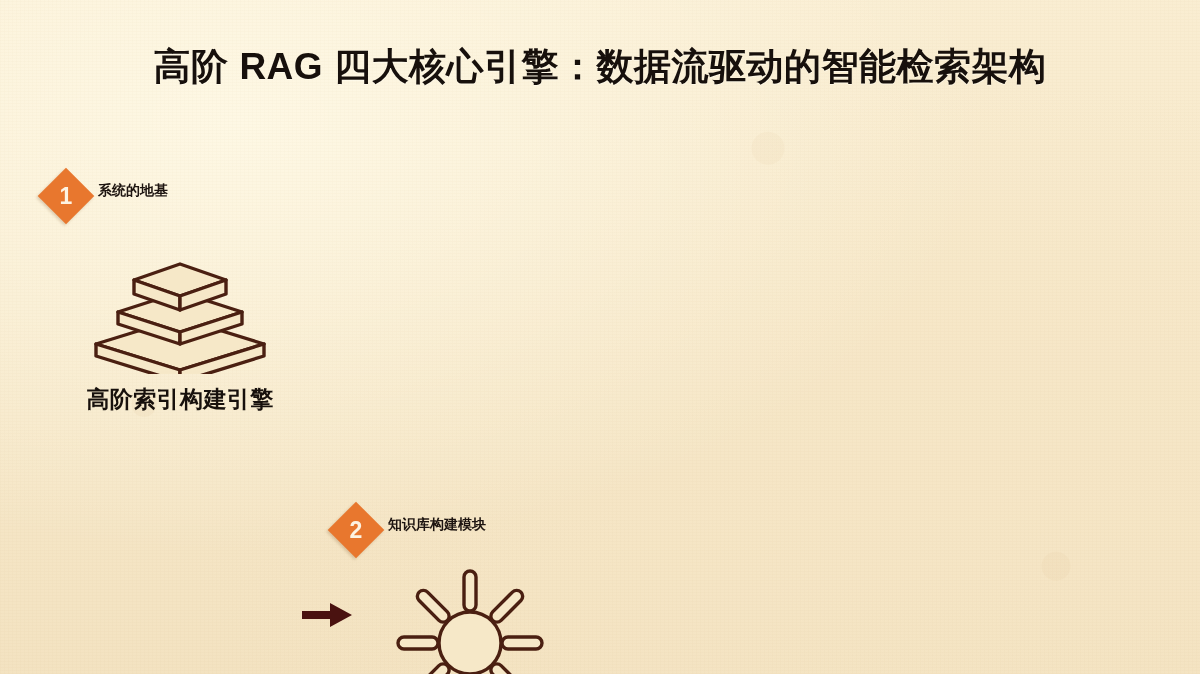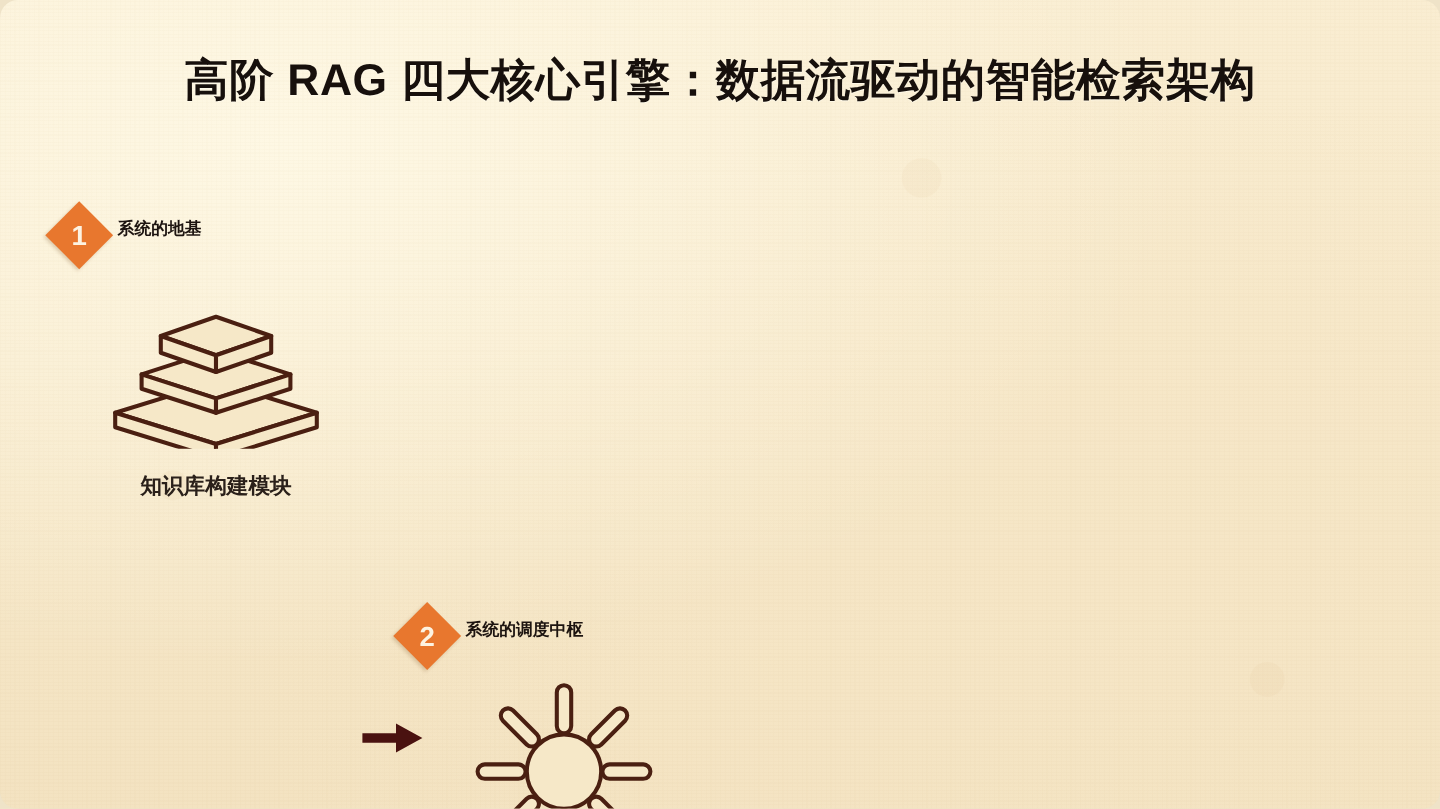--- a/index.html
+++ b/index.html
@@ -11,21 +11,20 @@
     position: relative;
     width: 1200px;
     height: 674px;
     overflow: hidden;
     background:
       radial-gradient(ellipse at 20% 18%, rgba(255,250,232,0.85) 0%, rgba(255,250,232,0) 55%),
       radial-gradient(ellipse at 78% 72%, rgba(246,230,198,0.8) 0%, rgba(246,230,198,0) 60%),
       linear-gradient(178deg, #faeed3 0%, #f7e9cb 42%, #f3e2c0 100%);
     font-family: "Liberation Sans", "DejaVu Sans", sans-serif;
     color: #201713;
-    border-radius: 15px;
     -webkit-font-smoothing: antialiased;
   }
   
   #page::before {
     content: "";
     position: absolute;
     inset: 0;
     pointer-events: none;
     opacity: 0.5;
     background-image:
@@ -147,35 +146,35 @@
           <path d="M110 48 L172 68 L110 88 L48 68 Z"></path>
           <path d="M48 68 L48 80 L110 100 L110 88 Z"></path>
           <path d="M172 68 L172 80 L110 100 L110 88 Z"></path>
 
           <path d="M110 20 L156 36 L110 52 L64 36 Z"></path>
           <path d="M64 36 L64 50 L110 66 L110 52 Z"></path>
           <path d="M156 36 L156 50 L110 66 L110 52 Z"></path>
         </g>
       </svg>
     </div>
-    <div class="engine-sub">知识库构建模块</div>
+    <div class="engine-name">高阶索引构建引擎</div>
   </div>
 
   <div class="flow-arrow" style="left:300px;">
     <svg width="54" height="34" viewBox="0 0 54 34">
       <path d="M2 13 H30 V5 L52 17 L30 29 V21 H2 Z" fill="#4a1210"></path>
     </svg>
   </div>
 
   <div class="stage" style="left:330px;">
     <div class="stage-head">
       <div class="badge">
         <span>2</span>
       </div>
-      <div class="head-label">系统的调度中枢</div>
+      <div class="head-label">知识库构建模块</div>
     </div>
     <div class="icon-box">
       <svg width="170" height="150" viewBox="0 0 170 150">
         <g fill="#f6e8c8" stroke="#4a1f11" stroke-width="3.4" stroke-linejoin="round" stroke-linecap="round">
           <g transform="translate(85,75)">
             <rect x="-6" y="-72" width="12" height="40" rx="6"></rect>
             <rect x="-6" y="32" width="12" height="40" rx="6"></rect>
             <rect x="-72" y="-6" width="40" height="12" rx="6"></rect>
             <rect x="32" y="-6" width="40" height="12" rx="6"></rect>
             <g transform="rotate(45)">

